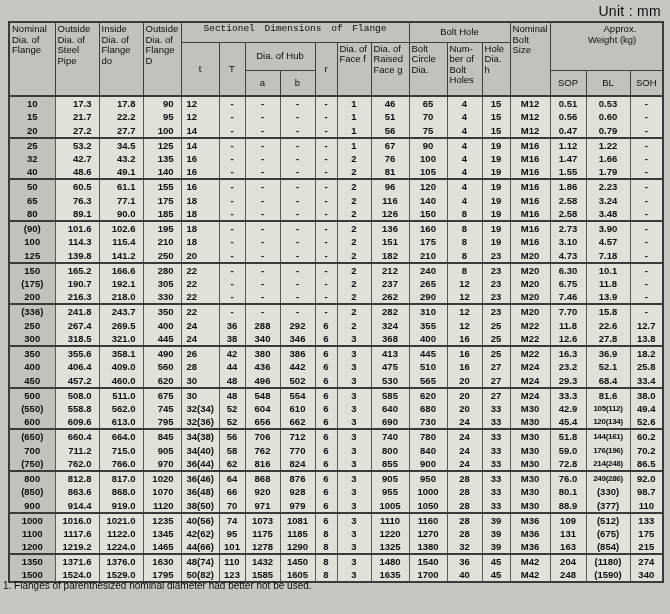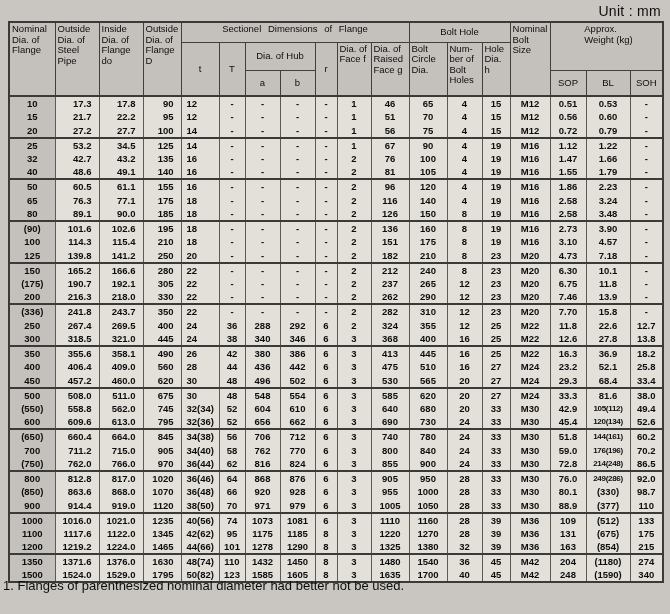--- a/index.html
+++ b/index.html
@@ -23,40 +23,40 @@
     background:#c4c1bc;
     border:1px solid #3f3f3d;
     font-size:9.5px;font-weight:normal;line-height:10.5px;
     padding:1px 2px;text-align:left;vertical-align:top;
   }
   thead tr.h1{height:20px;}
   thead tr.h2{height:28px;}
   thead tr.h3{height:26px;}
   th.c{text-align:center;}
   th.vm{vertical-align:middle;}
-  th.sect{word-spacing:4px;}
-  .wblock{display:inline-block;width:52px;text-align:left;margin-left:8px;}
+  th.sect{word-spacing:4px;font-family:Liberation Mono, monospace;}
+  .wblock{display:inline-block;width:52px;text-align:right;margin-left:8px;}
   tbody tr{height:13.66px;}
   tbody td{
     border-left:1px solid #5c5a56;
     font-size:9.5px;font-weight:bold;
     text-align:center;padding:0;line-height:13px;
     white-space:nowrap;overflow:hidden;
     background:#e3e0da;
   }
   tbody td:first-child{background:#c4c1bc;border-left:none;}
   tbody td:nth-child(2),tbody td:nth-child(3),tbody td:nth-child(4){
     text-align:right;padding-right:7px;
   }
   tbody td:nth-child(5){text-align:left;padding-left:5px;}
   tbody.group tr:first-child td{border-top:2px solid #3a3a38;}
   td.condensed{font-size:8px;letter-spacing:-0.3px;text-align:center;}
   .notes{
     position:absolute;left:3px;top:577px;width:660px;
-    font-size:13px;line-height:17px;
+    font-size:10px;line-height:17px;
   }
 </style>
 </head>
 <body>
 
 <div class="unit-label">Unit : mm</div>
 
 <table class="flange" id="flange-table">
   <colgroup>
     <col style="width:46px">
@@ -158,21 +158,21 @@
         <td>-</td>
         <td>-</td>
         <td>-</td>
         <td>-</td>
         <td>1</td>
         <td>56</td>
         <td>75</td>
         <td>4</td>
         <td>15</td>
         <td>M12</td>
-        <td>0.72</td>
+        <td>0.47</td>
         <td>0.79</td>
         <td>-</td>
       </tr>
     </tbody>
     <tbody class="group">
       <tr>
         <td>25</td>
         <td>53.2</td>
         <td>34.5</td>
         <td>125</td>

